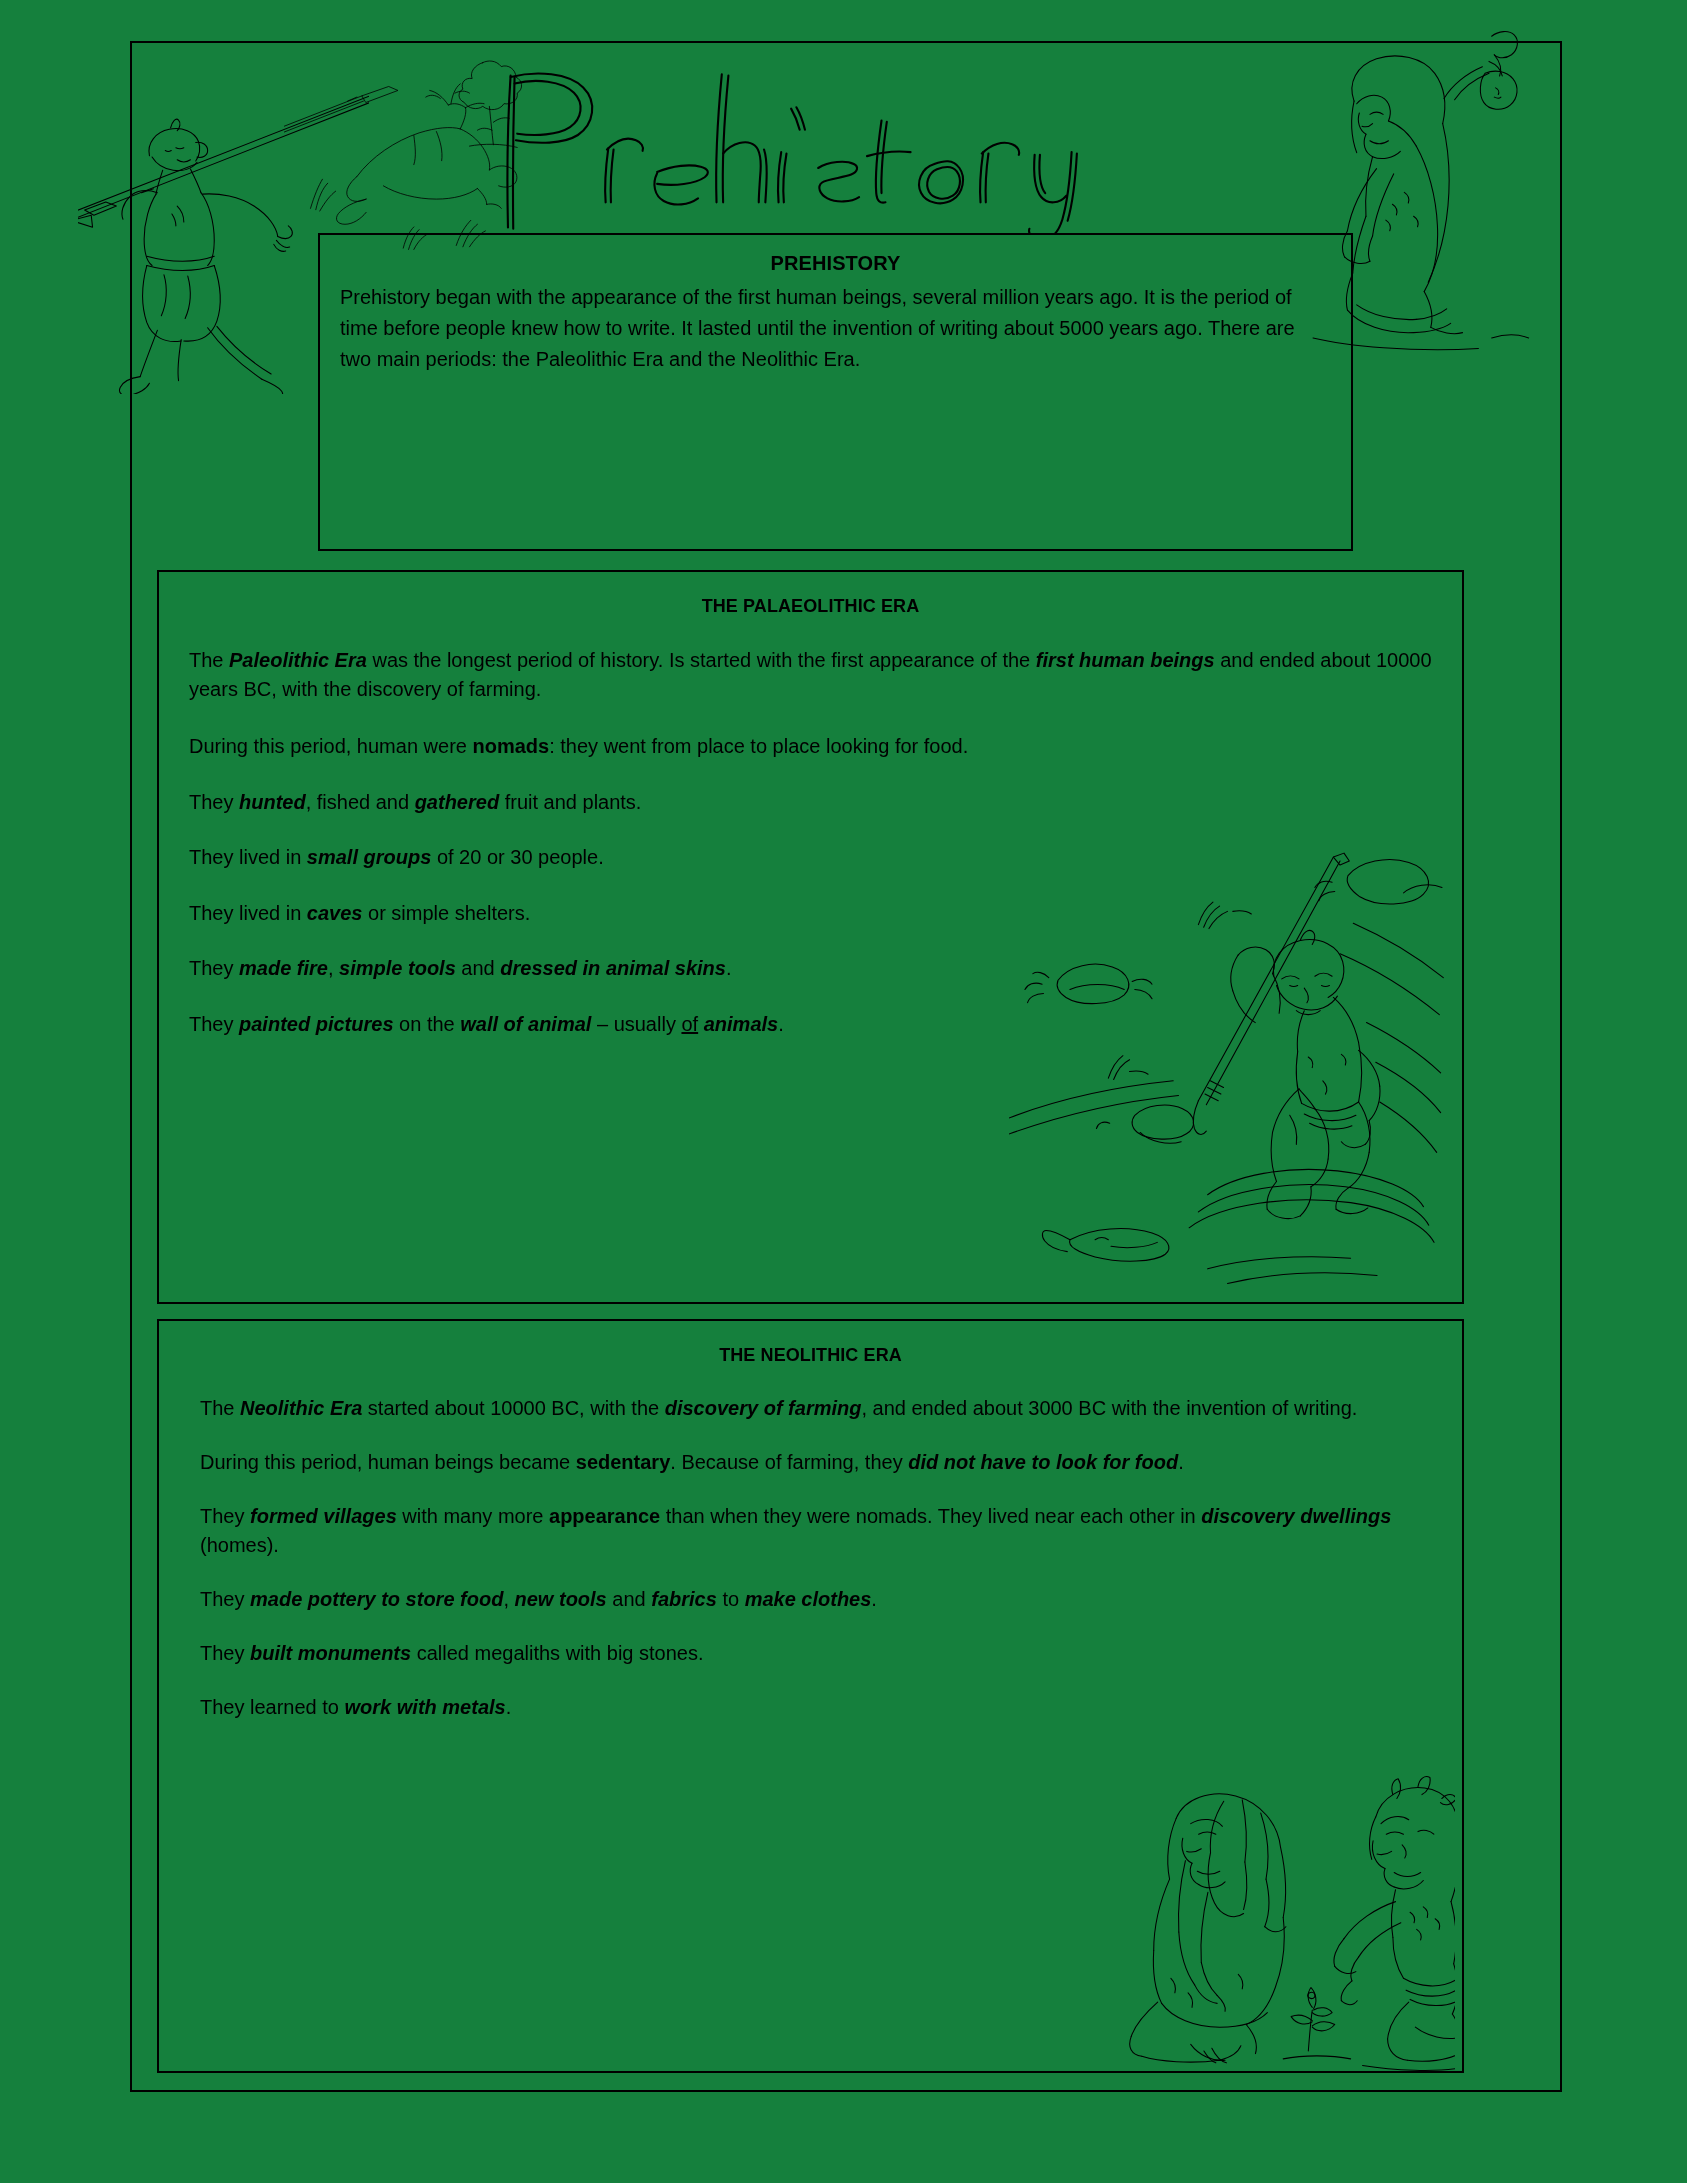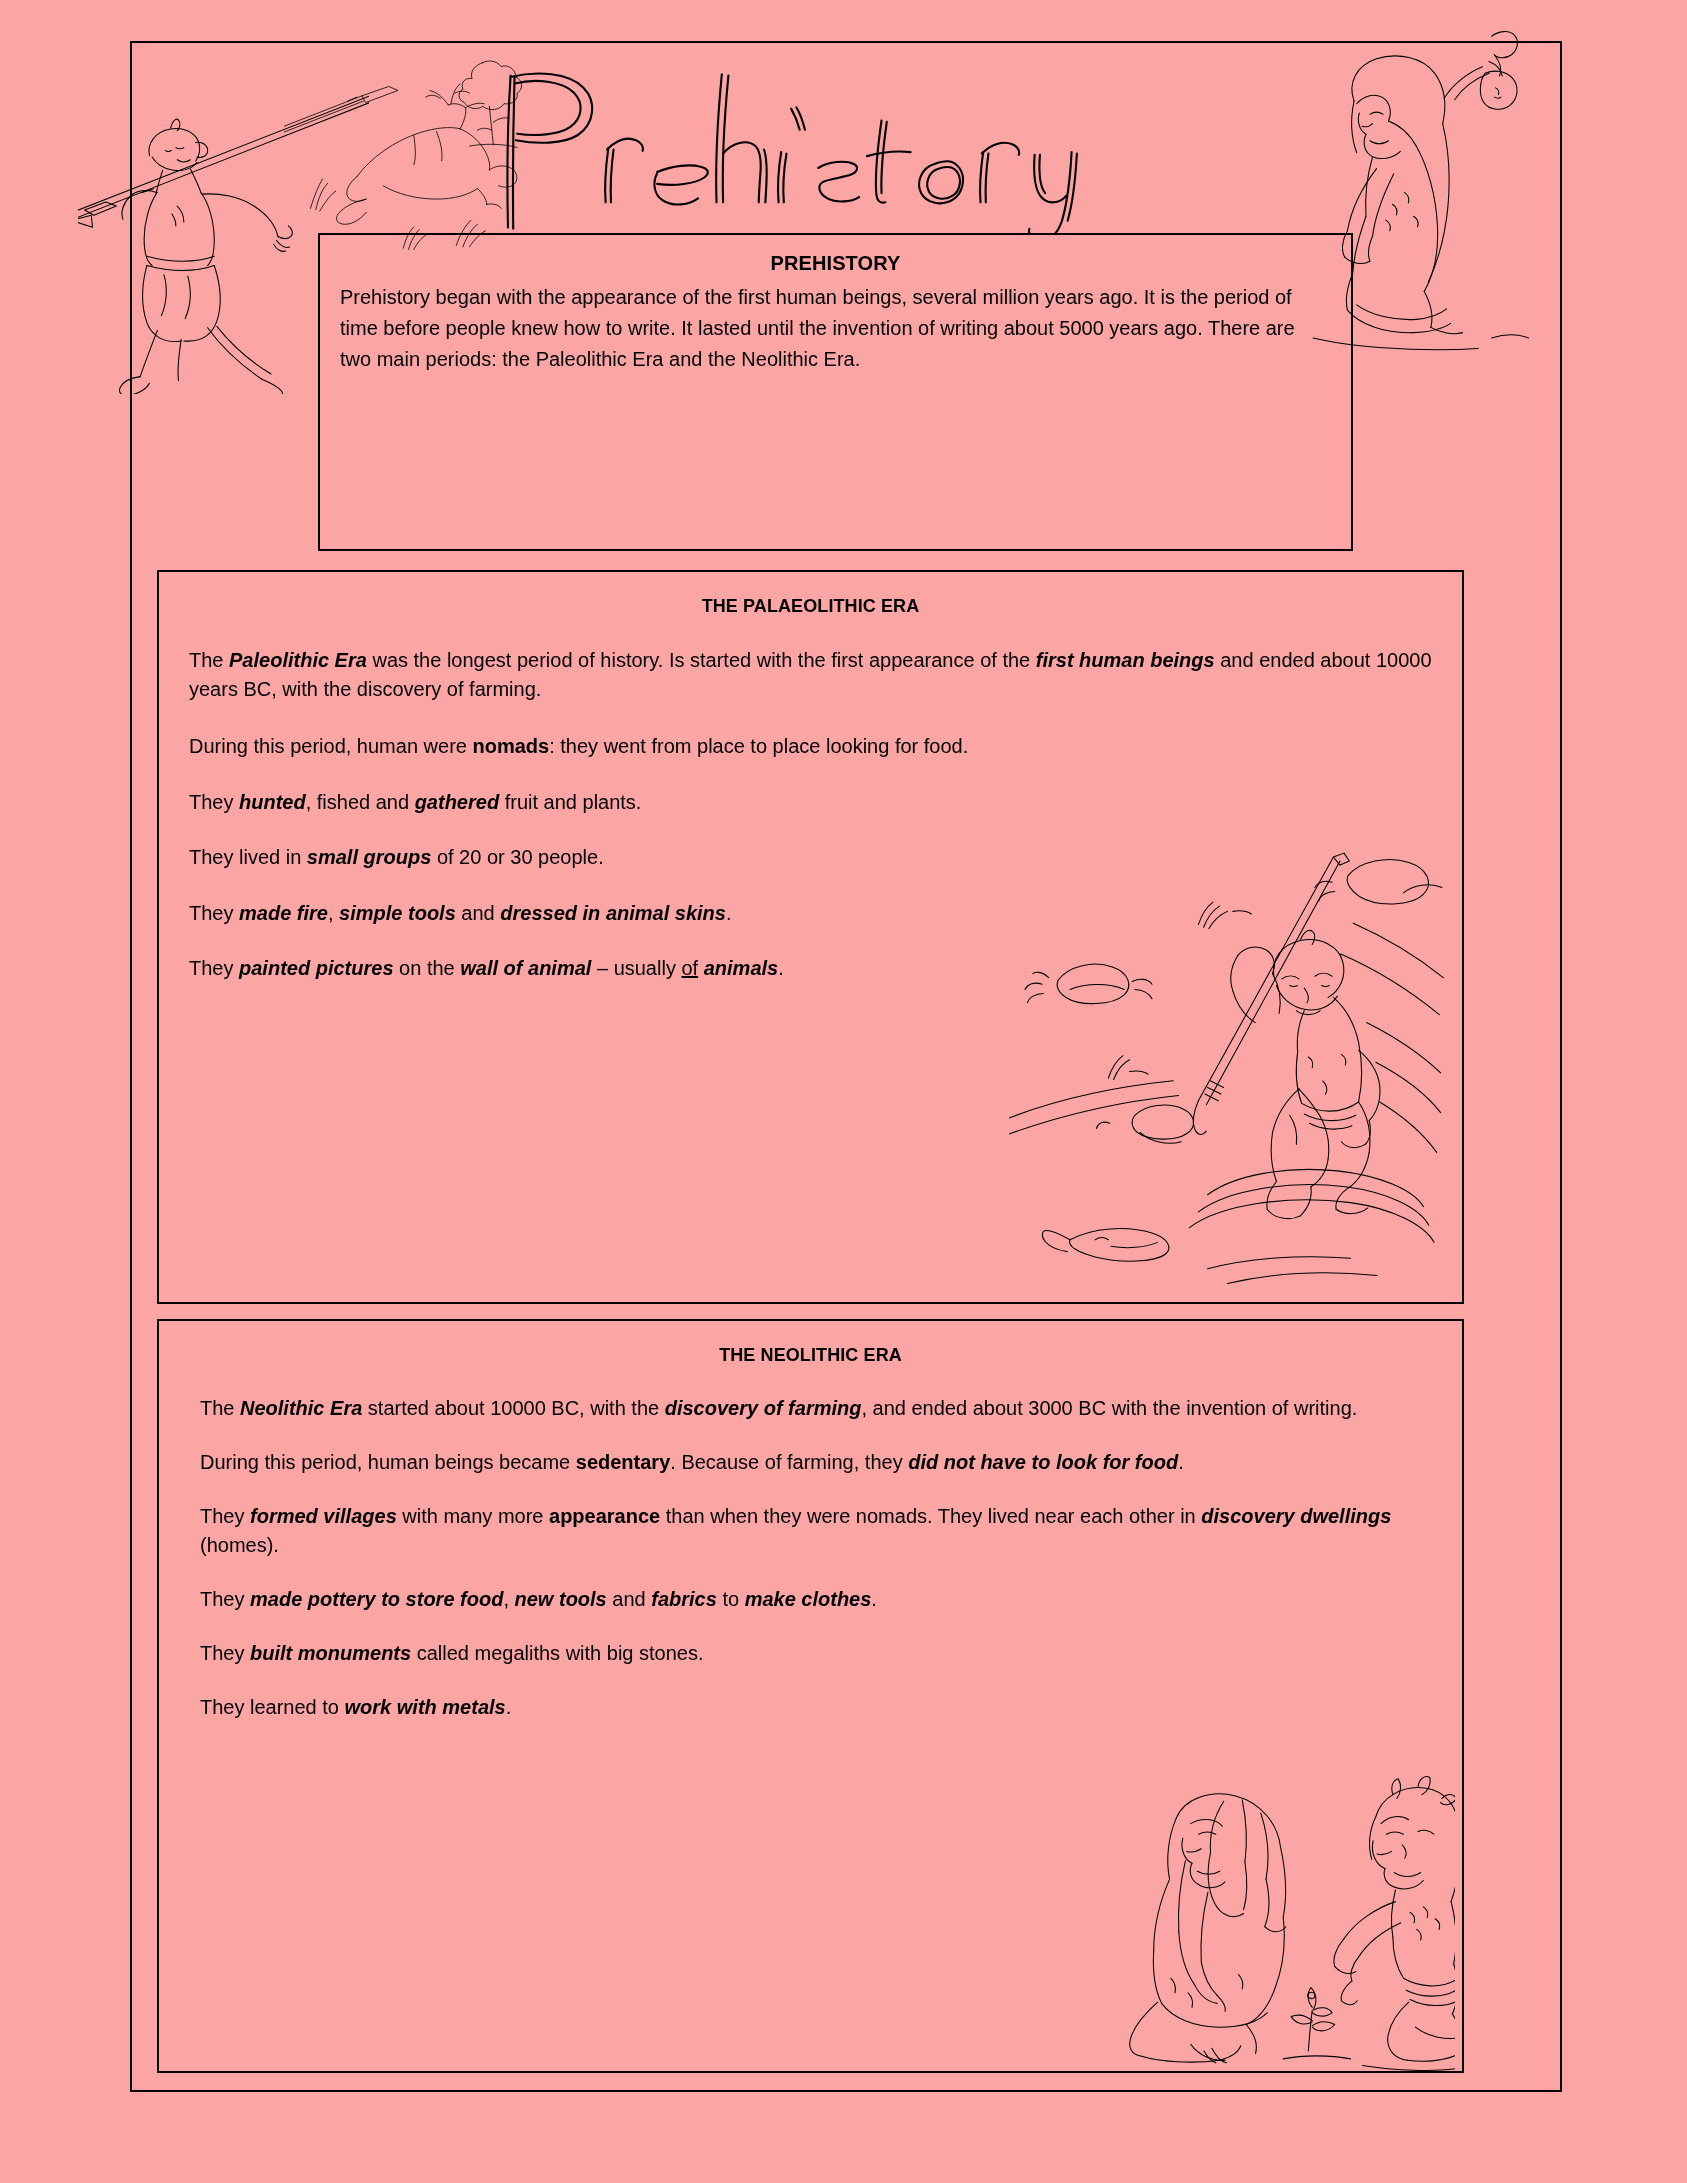--- a/index.html
+++ b/index.html
@@ -8,21 +8,21 @@
     background: #ffffff;
   }
   body {
     font-family: "Liberation Sans", sans-serif;
     color: #000000;
   }
   .page {
     position: relative;
     width: 1687px;
     height: 2183px;
-    background: #fca5a5;
+    background: #15803d;
     overflow: hidden;
   }
   
   .page-frame {
     position: absolute;
     left: 130px;
     top: 41px;
     width: 1432px;
     height: 2051px;
     border: 2px solid #000;
@@ -511,20 +511,21 @@
   </div>
 
   <div class="box box-paleo">
     <div class="box-inner">
       <div class="box-title">THE PALAEOLITHIC ERA</div>
       <div class="paleo-body">
           <div class="para p-first">The <span class="bi">Paleolithic Era</span> was the longest period of history. Is started with the first appearance of the <span class="bi">first human beings</span> and ended about 10000 years BC, with the discovery of farming.</div>
           <div class="para">During this period, human were <span class="bu">nomads</span>: they went from place to place looking for food.</div>
           <div class="para narrow">They <span class="bi">hunted</span>, fished and <span class="bi">gathered</span> fruit and plants.</div>
           <div class="para narrow">They lived in <span class="bi">small groups</span> of 20 or 30 people.</div>
+          <div class="para narrow">They lived in <span class="bi">caves</span> or simple shelters.</div>
           <div class="para narrow">They <span class="bi">made fire</span>, <span class="bi">simple tools</span> and <span class="bi">dressed in animal skins</span>.</div>
           <div class="para narrow">They <span class="bi">painted pictures</span> on the <span class="bi">wall of animal</span> – usually <span class="u">of</span> <span class="bi">animals</span>.</div>
         </div>
     </div>
   </div>
 
   <div class="box box-neo">
     <div class="box-inner">
       <div class="box-title">THE NEOLITHIC ERA</div>
       <div class="neo-body">

